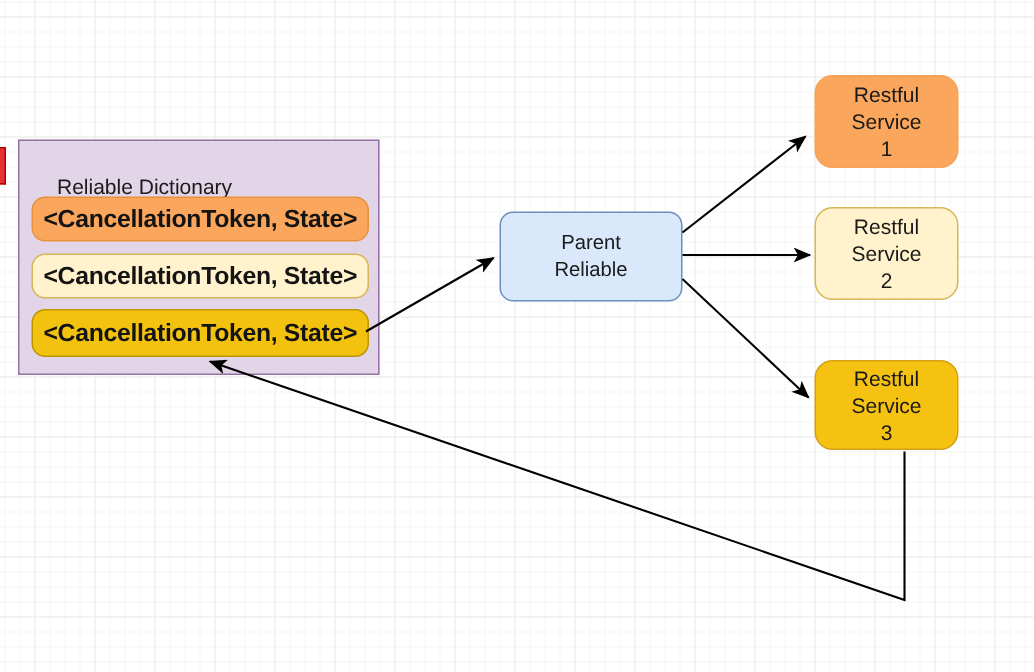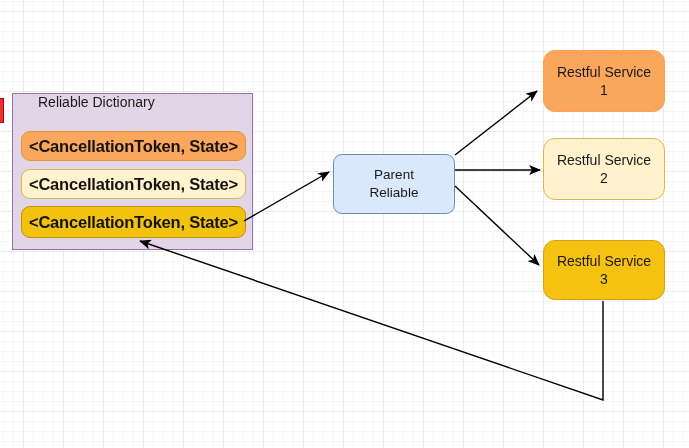--- a/index.html
+++ b/index.html
@@ -22,40 +22,40 @@
   .shape{position:absolute;box-sizing:border-box;}
   .red-marker{
     left:0;top:98px;width:4px;height:25px;
     border:1px solid #b30000;border-left:none;
   }
   .dict{
     left:12px;top:93px;width:241px;height:157px;
     border:1px solid #9673A6;
   }
   .dict-title{
-    position:absolute;left:25px;top:0;
+    position:absolute;left:25px;top:22px;
     font-size:14px;color:#1a1a1a;white-space:nowrap;
   }
   .dict-row{
     position:absolute;left:8px;width:223px;height:28px;
     border:1px solid;border-radius:9px;
     font-size:16.5px;color:#141414;
     display:flex;align-items:center;justify-content:center;
     white-space:nowrap;letter-spacing:-0.2px;font-weight:bold;
   }
   .dict-row.r0{top:37px;}
   .dict-row.r1{top:75px;}
   .dict-row.r2{top:112px;height:30px;}
   .node{
     border:1px solid;border-radius:10px;
     display:flex;flex-direction:column;align-items:center;justify-content:center;
     font-size:13.5px;color:#1a1a1a;text-align:center;line-height:18px;
   }
-  .parent{left:333px;top:154px;width:122px;height:60px;border-radius:9px;}
-  .rs{left:543px;width:122px;border-radius:12px;font-size:14px;}
+  .parent{left:333px;top:141px;width:122px;height:60px;border-radius:9px;}
+  .rs{left:543px;width:96px;border-radius:12px;font-size:14px;}
   .rs1{top:50px;height:62px;}
   .rs2{top:138px;height:62px;}
   .rs3{top:240px;height:60px;}
   svg.connectors{position:absolute;left:0;top:0;pointer-events:none;}
   svg.connectors path{pointer-events:stroke;}
 </style>
 </head>
 <body>
 
 <div class="canvas">

